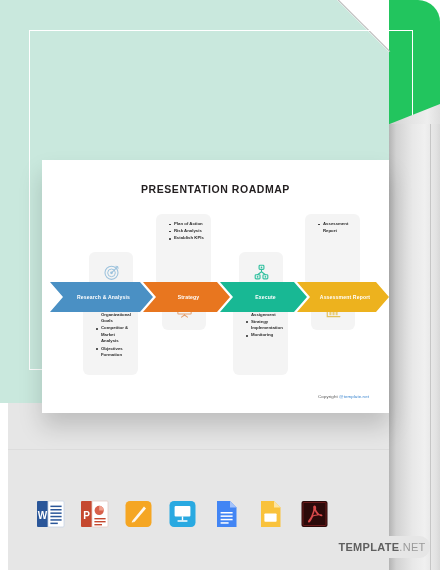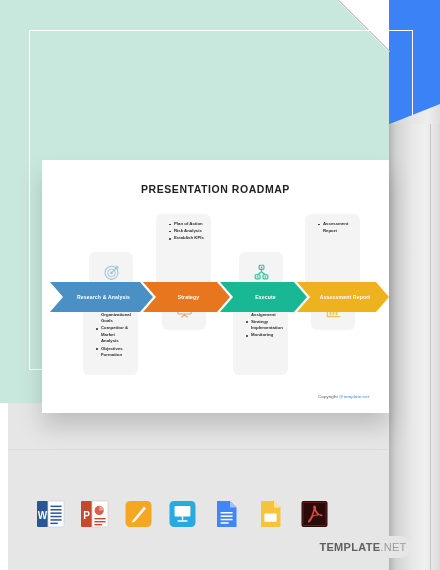--- a/index.html
+++ b/index.html
@@ -12,21 +12,22 @@
     overflow: hidden;
     background: #ffffff;
     font-family: "Liberation Sans", sans-serif;
   }
 
   
   .stage {
     position: relative;
     width: 440px;
     height: 570px;
-    background: #3b82f6;
+    background: #22c55e;
+    border-radius: 22px;
   }
 
   
   .teal-panel {
     position: absolute;
     left: 0;
     top: 0;
     width: 389px;
     height: 403px;
     background: #c9e8dd;
@@ -263,21 +264,21 @@
   .fmt {
     width: 29px;
     height: 30px;
     position: relative;
     flex: 0 0 auto;
   }
 
   
   .brand {
     position: absolute;
-    left: 315px;
+    left: 334px;
     top: 536px;
     width: 96px;
     height: 22px;
     border-radius: 11px;
     background: #e6e6e6;
     display: flex;
     align-items: center;
     justify-content: center;
     font-size: 11px;
     letter-spacing: 0.3px;

